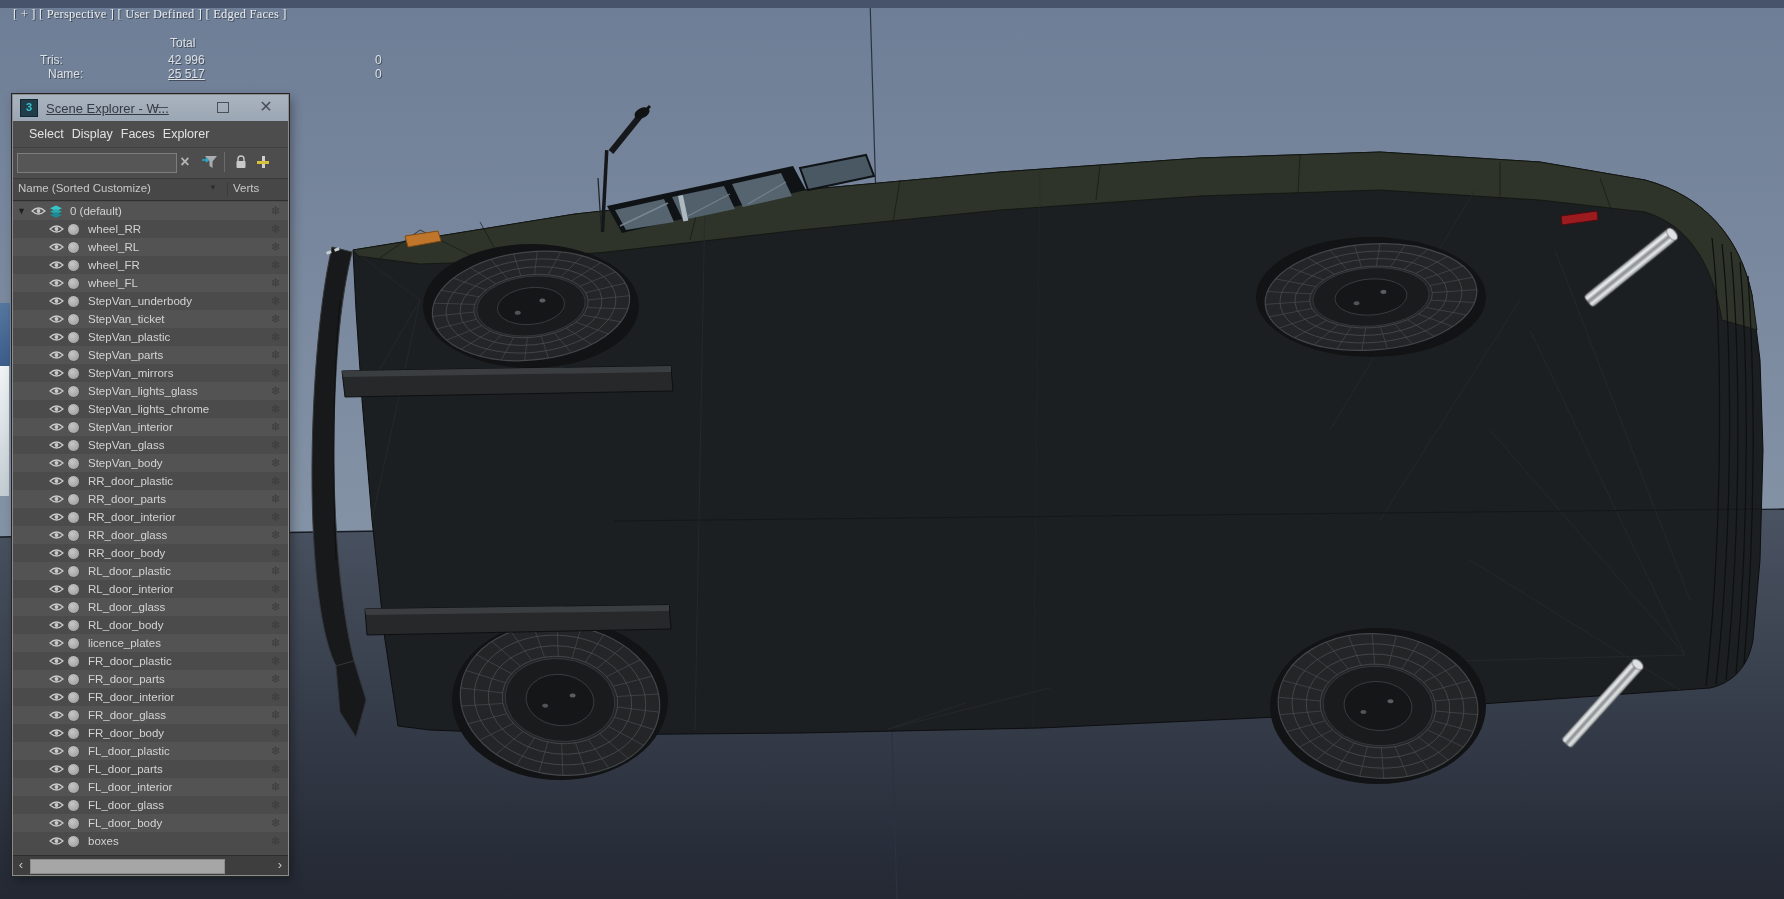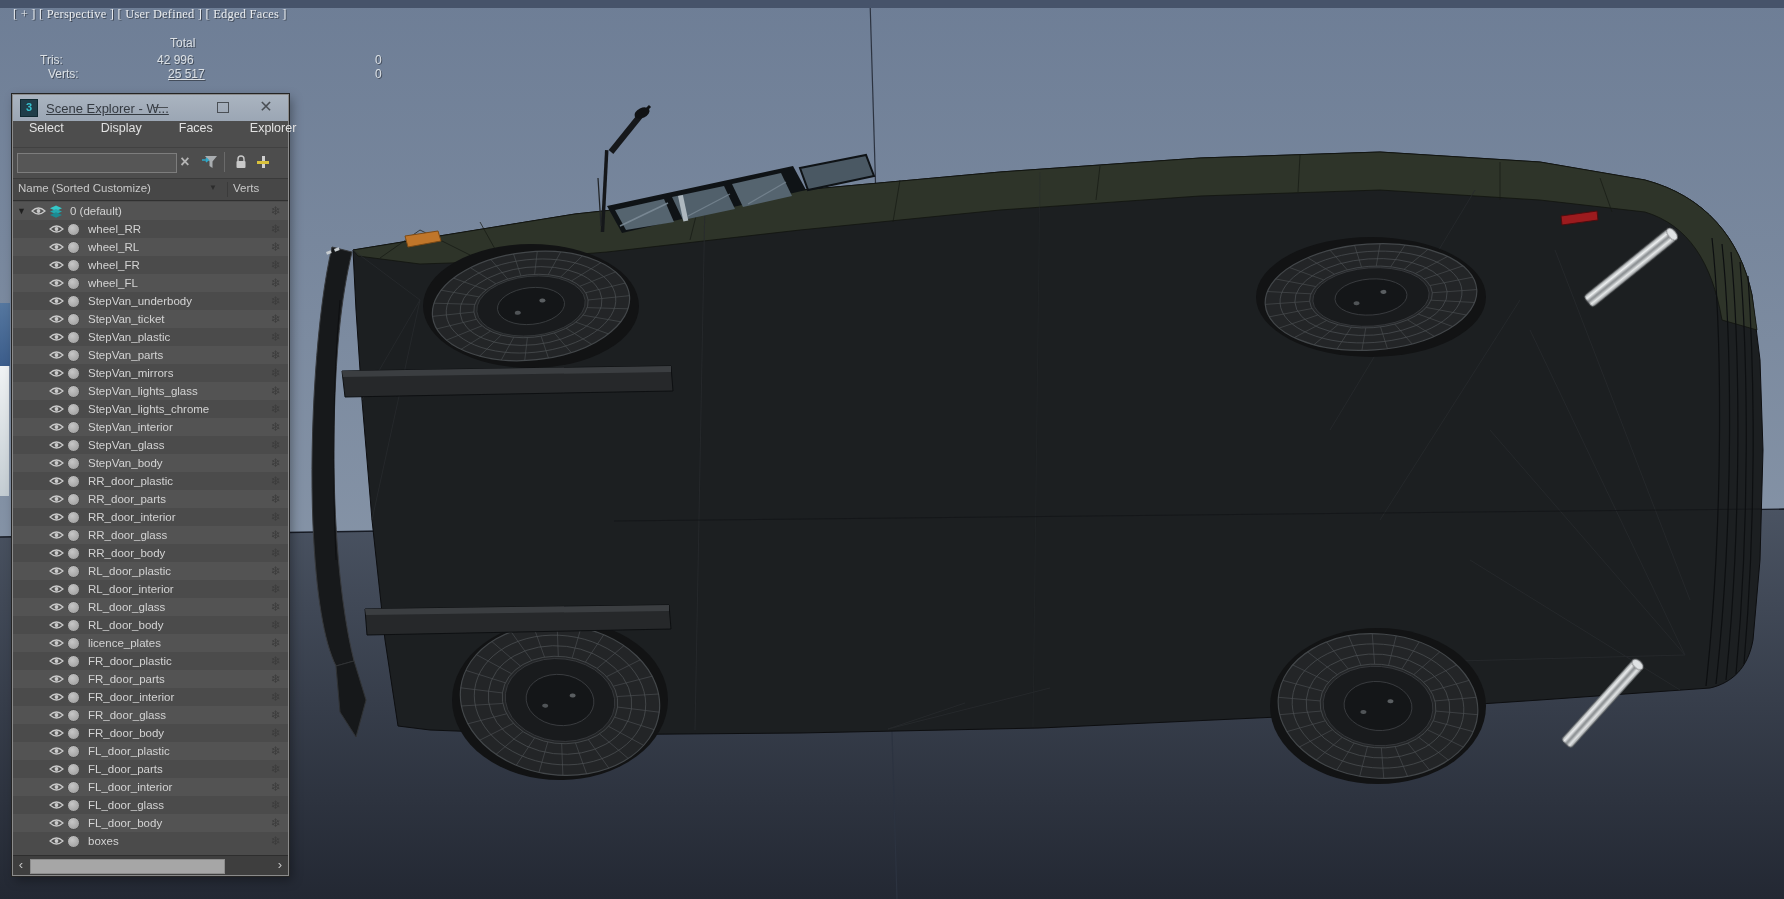--- a/index.html
+++ b/index.html
@@ -8,21 +8,21 @@
          -webkit-font-smoothing:antialiased;}
   #scene{position:absolute;left:0;top:0;}
 
   
   .vp-label{position:absolute;left:13px;top:7px;font-size:12.5px;color:#e9ecef;
             text-shadow:1px 1px 0 rgba(0,0,0,.45);letter-spacing:.2px;font-family:Liberation Serif, serif;}
   .vp-stats{position:absolute;left:0;top:0;font-size:12px;color:#dbe0e5;
             text-shadow:1px 1px 0 rgba(0,0,0,.4);}
   .vp-stats span{position:absolute;white-space:pre;}
   .st-total{left:170px;top:36px;}
-  .st-l1{left:40px;top:53px;} .st-v1{left:157px;top:53px;} .st-z1{left:375px;top:53px;}
+  .st-l1{left:40px;top:53px;} .st-v1{left:168px;top:53px;} .st-z1{left:375px;top:53px;}
   .st-l2{left:48px;top:67px;} .st-v2{left:168px;top:67px;text-decoration:underline;} .st-z2{left:375px;top:67px;}
 
   .sliver-blue{position:absolute;left:0;top:303px;width:10px;height:63px;
                background:linear-gradient(180deg,#55779f,#3c5d8b);}
   .sliver-white{position:absolute;left:0;top:366px;width:9px;height:130px;
                 background:linear-gradient(180deg,#f0f3f4,#c3ccd2);}
 
   
   .explorer{position:absolute;left:12px;top:94px;width:277px;height:782px;
             background:#4a4a4a;border:1px solid #8b8b8b;box-sizing:border-box;
@@ -32,21 +32,21 @@
             display:flex;align-items:center;position:relative;flex:0 0 auto;}
   .tb-logo{width:16px;height:16px;margin-left:7px;background:#203d49;border:1px solid #0f2830;
            color:#35c2cf;font-size:11px;font-weight:bold;text-align:center;line-height:15px;}
   .tb-title{margin-left:8px;font-size:13px;color:#343a41;text-decoration:underline;}
   .tb-btn{position:absolute;top:2px;width:22px;height:20px;text-align:center;line-height:19px;
           color:#4a4f55;font-size:14px;cursor:default;}
   .tb-min{left:137px;} .tb-max{left:199px;} .tb-close{left:242px;font-size:16px;}
   .tb-max i{display:inline-block;width:10px;height:9px;border:1.4px solid #4a4f55;margin-top:5px;}
 
   .menubar{height:26px;background:#4d4d4d;border-bottom:1px solid #414141;
-           display:flex;align-items:flex-start;padding-left:16px;gap:37px;flex:0 0 auto;}
+           display:flex;align-items:center;padding-left:16px;gap:8px;flex:0 0 auto;}
   .menubar span{font-size:12.5px;color:#e2e2e2;}
 
   .toolbar{height:30px;background:#4d4d4d;display:flex;align-items:center;flex:0 0 auto;position:relative;}
   .search{position:absolute;left:4px;top:5px;width:150px;height:18px;background:#565656;
           border:1px solid #7d7d7d;color:#ddd;font-size:11.5px;padding:0 4px;box-sizing:content-box;}
   .ticon{position:absolute;top:4px;width:20px;height:20px;display:flex;align-items:center;justify-content:center;}
   .ti-clear{left:162px;color:#b5b5b5;font-size:16px;font-weight:bold;}
   .ti-filter{left:186px;} .ti-lock{left:218px;} .ti-add{left:240px;}
   .tsep{position:absolute;left:211px;top:4px;width:1px;height:20px;background:#6a6a6a;}
 
@@ -366,21 +366,21 @@
       </g>
     </g>
   </svg>
 
   <div class="vp-label">[ + ] [ Perspective ] [ User Defined ] [ Edged Faces ]</div>
   <div class="vp-stats">
     <span class="st-total">Total</span>
     <span class="st-l1">Tris:</span>
     <span class="st-v1">42 996</span>
     <span class="st-z1">0</span>
-    <span class="st-l2">Verts:</span>
+    <span class="st-l2">Name:</span>
     <span class="st-v2">25 517</span>
     <span class="st-z2">0</span>
   </div>
 
   <div class="sliver-blue"></div>
   <div class="sliver-white"></div>
 
   <div class="explorer">
     <div class="titlebar">
       <div class="tb-logo">3</div>

